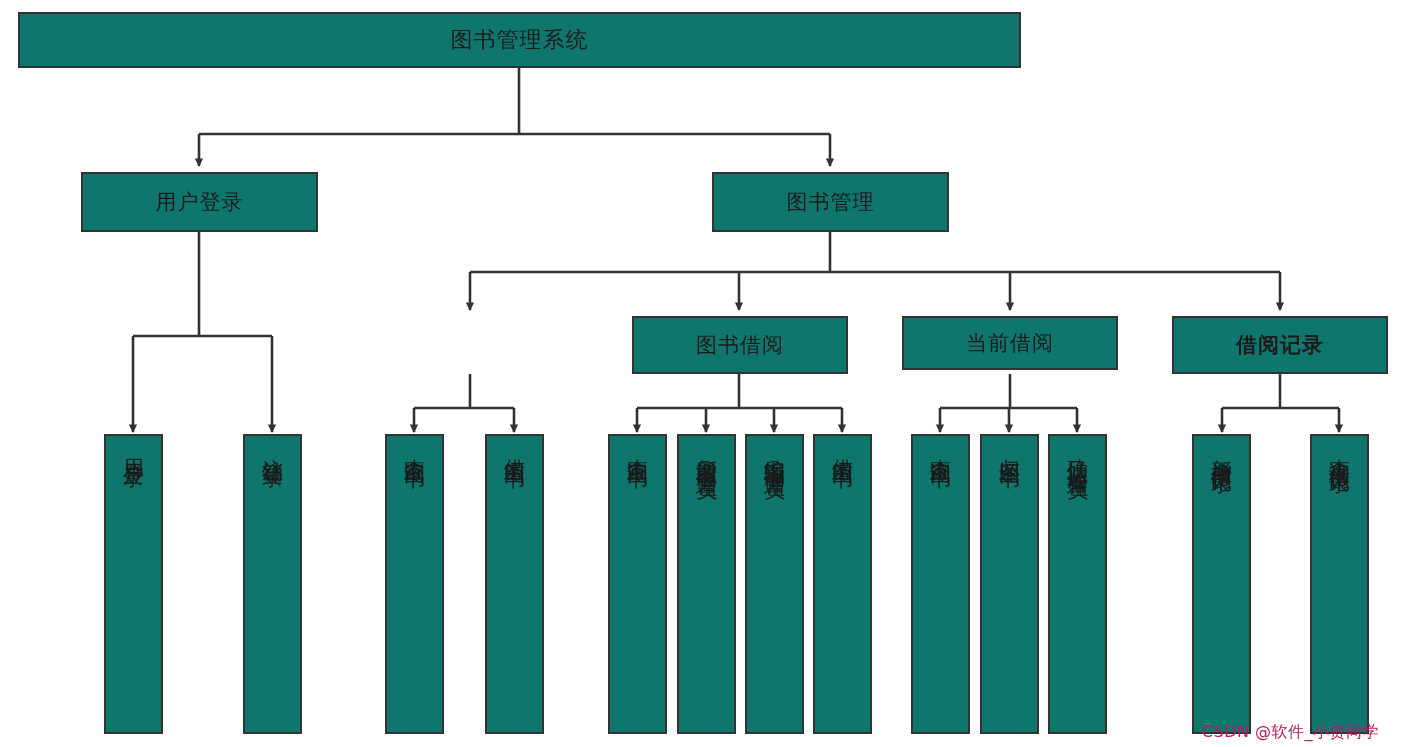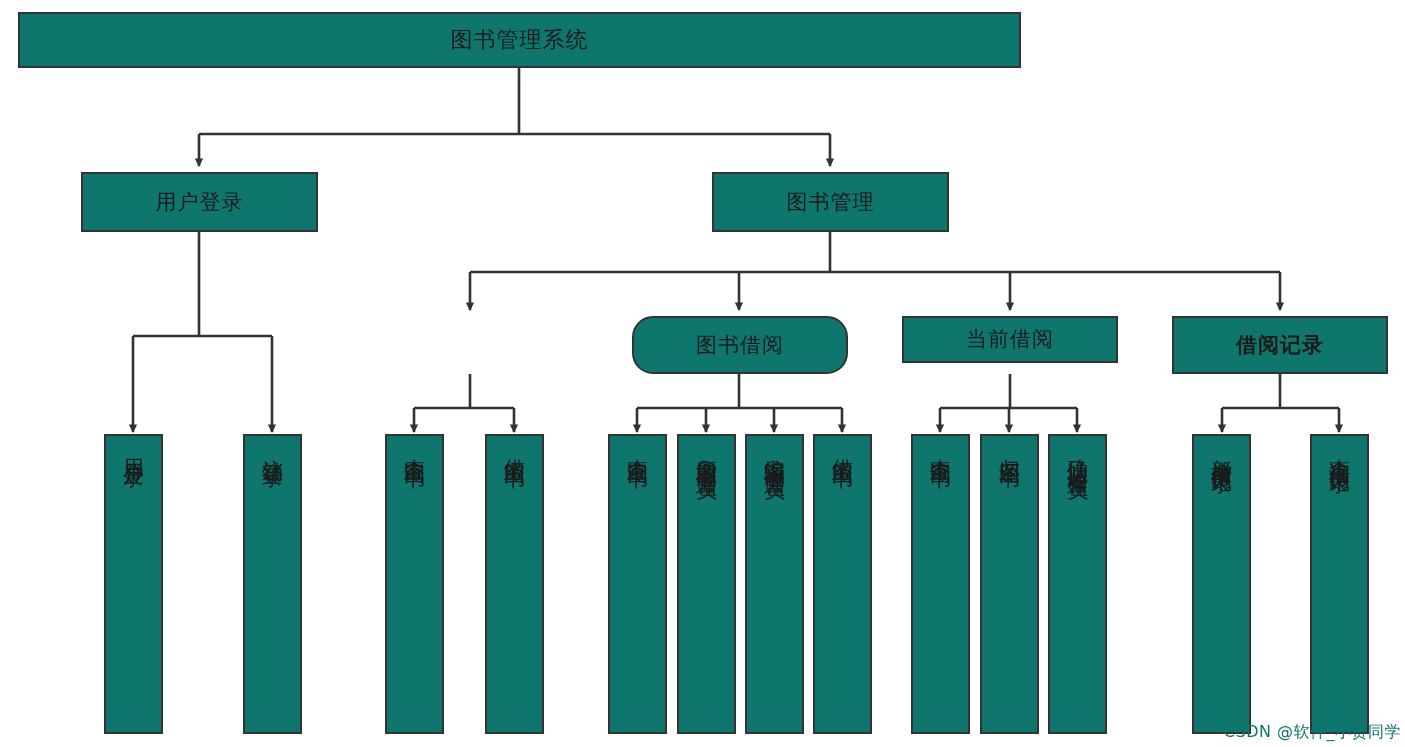--- a/index.html
+++ b/index.html
@@ -55,24 +55,24 @@
     writing-mode: vertical-rl;
     text-orientation: upright;
     font-size: 21px;
     letter-spacing: 3px;
   }
   #node-root .node-label {
     font-size: 22px;
   }
   #watermark {
     position: absolute;
-    right: 4px;
+    right: 26px;
     bottom: 4px;
     font-size: 16px;
-    color: #0f766e;
+    color: #be185d;
     letter-spacing: 0.5px;
     white-space: nowrap;
   }
 </style>
 </head>
 <body>
 
 <div id="diagram-root">
 
   <svg id="edge-layer" viewBox="0 0 1405 747" width="1405" height="747" xmlns="http://www.w3.org/2000/svg">
@@ -130,24 +130,24 @@
     <span class="node-label">图书管理系统</span>
   </div>
 
   <div class="node horiz" style="left:81px; top:172px; width:237px; height:60px;">
     <span class="node-label">用户登录</span>
   </div>
   <div class="node horiz" style="left:712px; top:172px; width:237px; height:60px;">
     <span class="node-label">图书管理</span>
   </div>
 
-  <div class="node horiz" style="left:632px; top:316px; width:216px; height:58px;border-radius:21px;">
+  <div class="node horiz" style="left:632px; top:316px; width:216px; height:58px;">
     <span class="node-label">图书借阅</span>
   </div>
-  <div class="node horiz" style="left:902px; top:316px; width:216px; height:47px;">
+  <div class="node horiz" style="left:902px; top:316px; width:216px; height:54px;">
     <span class="node-label">当前借阅</span>
   </div>
   <div class="node horiz" style="left:1172px; top:316px; width:216px; height:58px;font-weight:bold;">
     <span class="node-label">借阅记录</span>
   </div>
 
   <div class="node vert" style="left:104px; top:434px; width:59px; height:300px;">
     <span class="node-label">用户登录</span>
   </div>
   <div class="node vert" style="left:243px; top:434px; width:59px; height:300px;">

